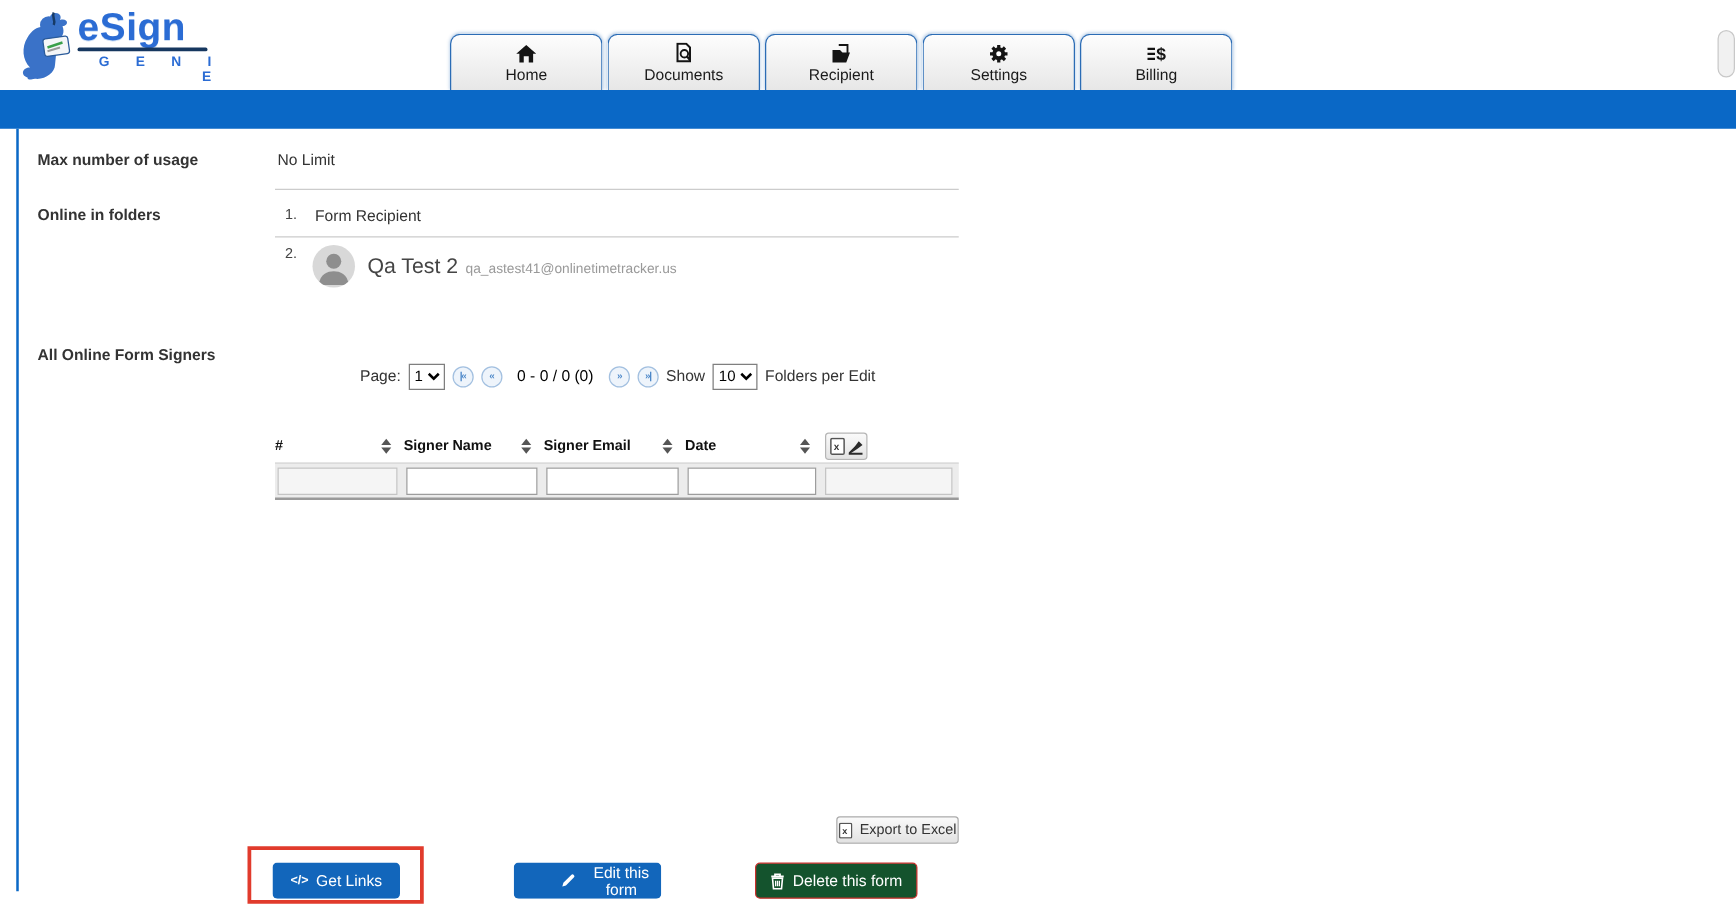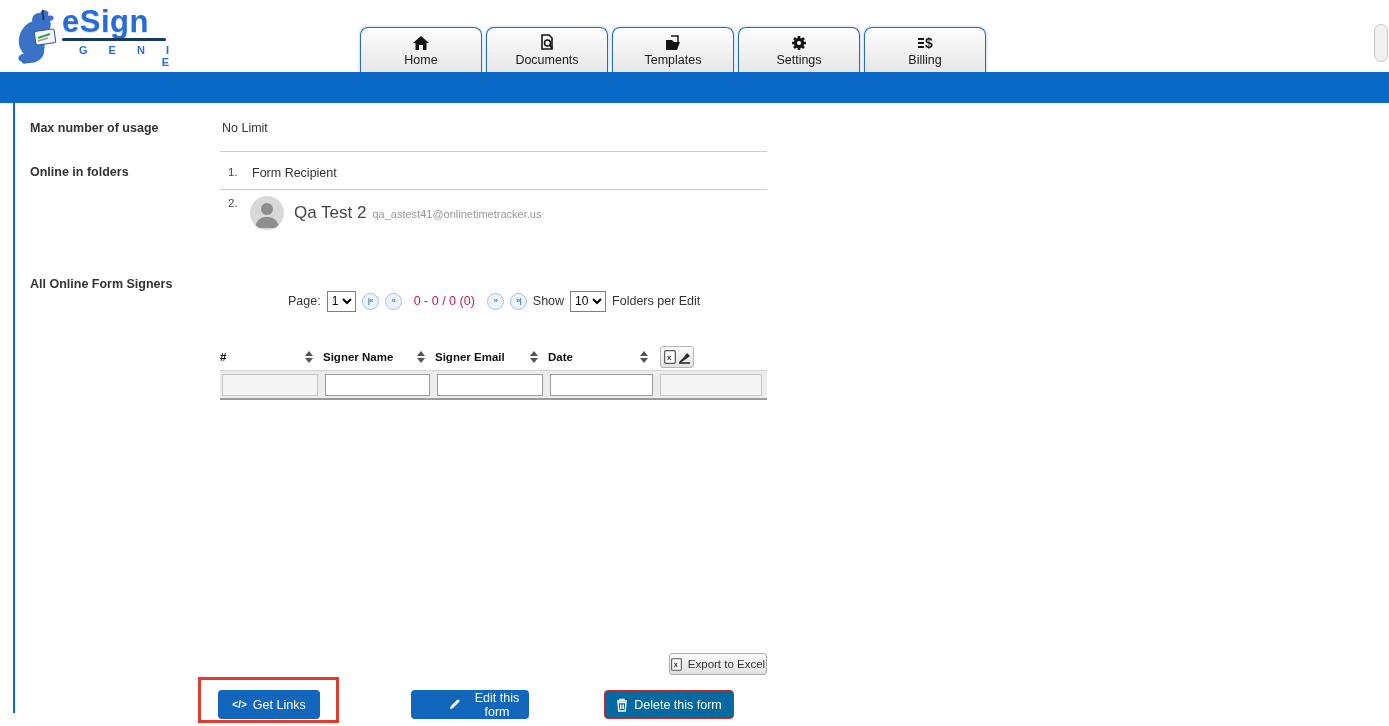--- a/index.html
+++ b/index.html
@@ -49,21 +49,21 @@
   .party2-name { position:absolute; left:294px; top:203px; font-size:17px; color:#454545; }
   .party2-email { font-size:11px; color:#999; margin-left:6px; }
 
   
   .pager { position:absolute; left:288px; top:289px; height:24px; display:flex; align-items:center; gap:6px; }
   .pager .lbl { font-size:12.5px; color:#333; }
   .pager select { font-family:"Liberation Sans",sans-serif; font-size:12px; height:21px; border:1px solid #7f7f7f; background:#fff; }
   .pg-btn { width:17px; height:17px; border-radius:50%; border:1px solid #a3c0e0; background:#eef4fb;
     color:#4a86c8; font-size:8px; font-weight:bold; display:flex; align-items:center; justify-content:center;
     cursor:pointer; line-height:1; letter-spacing:-1px; }
-  .pg-count { font-size:12.5px; color:#be185d; margin:0 6px; }
+  .pg-count { font-size:12.5px; color:#000000; margin:0 6px; }
 
   
   .grid { position:absolute; left:220px; top:344px; width:547px; }
   .grid-head { display:flex; height:26px; align-items:center; }
   .gh-cell { display:flex; align-items:center; font-size:11.5px; font-weight:bold; color:#111; }
   .sort { display:inline-flex; flex-direction:column; margin-left:auto; margin-right:10px; gap:2px; }
   .sort i { width:0; height:0; border-left:4px solid transparent; border-right:4px solid transparent; display:block; }
   .sort .up { border-bottom:5px solid #555; }
   .sort .dn { border-top:5px solid #555; }
   .gh-tools { margin-left:2px; width:34px; height:22px; border:1px solid #b5b5b5; border-radius:3px;
@@ -120,21 +120,21 @@
             <circle cx="9.5" cy="9" r="3" fill="none" stroke="#141414" stroke-width="1.5"></circle>
             <path d="M11.5 11 L14 14" stroke="#141414" stroke-width="1.8"></path>
           </svg>
         <span class="t-label">Documents</span>
       </div>
       <div class="tab">
         <svg class="t-icon" viewBox="0 0 18 18">
             <path d="M7 2 H14 V9" fill="none" stroke="#141414" stroke-width="1.5"></path>
             <path d="M2 6 H8 L10 8 H16 L13 16 H2 Z" fill="#141414"></path>
           </svg>
-        <span class="t-label">Templates</span>
+        <span class="t-label">Recipient</span>
       </div>
       <div class="tab">
         <svg class="t-icon" viewBox="0 0 18 18">
             <g stroke="#141414" stroke-width="2.6">
               <path d="M9 2 V16 M2 9 H16 M4 4 L14 14 M14 4 L4 14"></path>
             </g>
             <circle cx="9" cy="9" r="5.2" fill="#141414"></circle>
             <circle cx="9" cy="9" r="2" fill="#fff"></circle>
           </svg>
         <span class="t-label">Settings</span>
@@ -259,21 +259,21 @@
     <span>Get Links</span>
   </button>
 
   <button class="btn btn-blue" id="btn-edit" style="left: 411px; top: 690px; width: 118px; background: rgb(18, 102, 187); padding-left: 37px;">
     <svg width="13" height="13" viewBox="0 0 13 13">
         <path d="M1 12 L2 8.6 L9.4 1.2 A1.4 1.4 0 0 1 11.8 3.6 L4.4 11 Z" fill="#fff"></path>
       </svg>
     <span>Edit this form</span>
   </button>
 
-  <button class="btn btn-red" id="btn-delete" style="left: 604px; top: 690px; width: 130px; background: #0369a1;">
+  <button class="btn btn-red" id="btn-delete" style="left: 604px; top: 690px; width: 130px; background: #14532d;">
     <svg width="12" height="14" viewBox="0 0 12 14">
         <path d="M1 3 H11" stroke="#fff" stroke-width="1.4"></path>
         <path d="M4 3 V1.5 H8 V3" stroke="#fff" stroke-width="1.4" fill="none"></path>
         <path d="M2 4.5 H10 L9.2 13 H2.8 Z" fill="none" stroke="#fff" stroke-width="1.3"></path>
         <path d="M4.5 6.5 V11 M6 6.5 V11 M7.5 6.5 V11" stroke="#fff" stroke-width="1"></path>
       </svg>
     <span>Delete this form</span>
   </button>
 
 </div>

